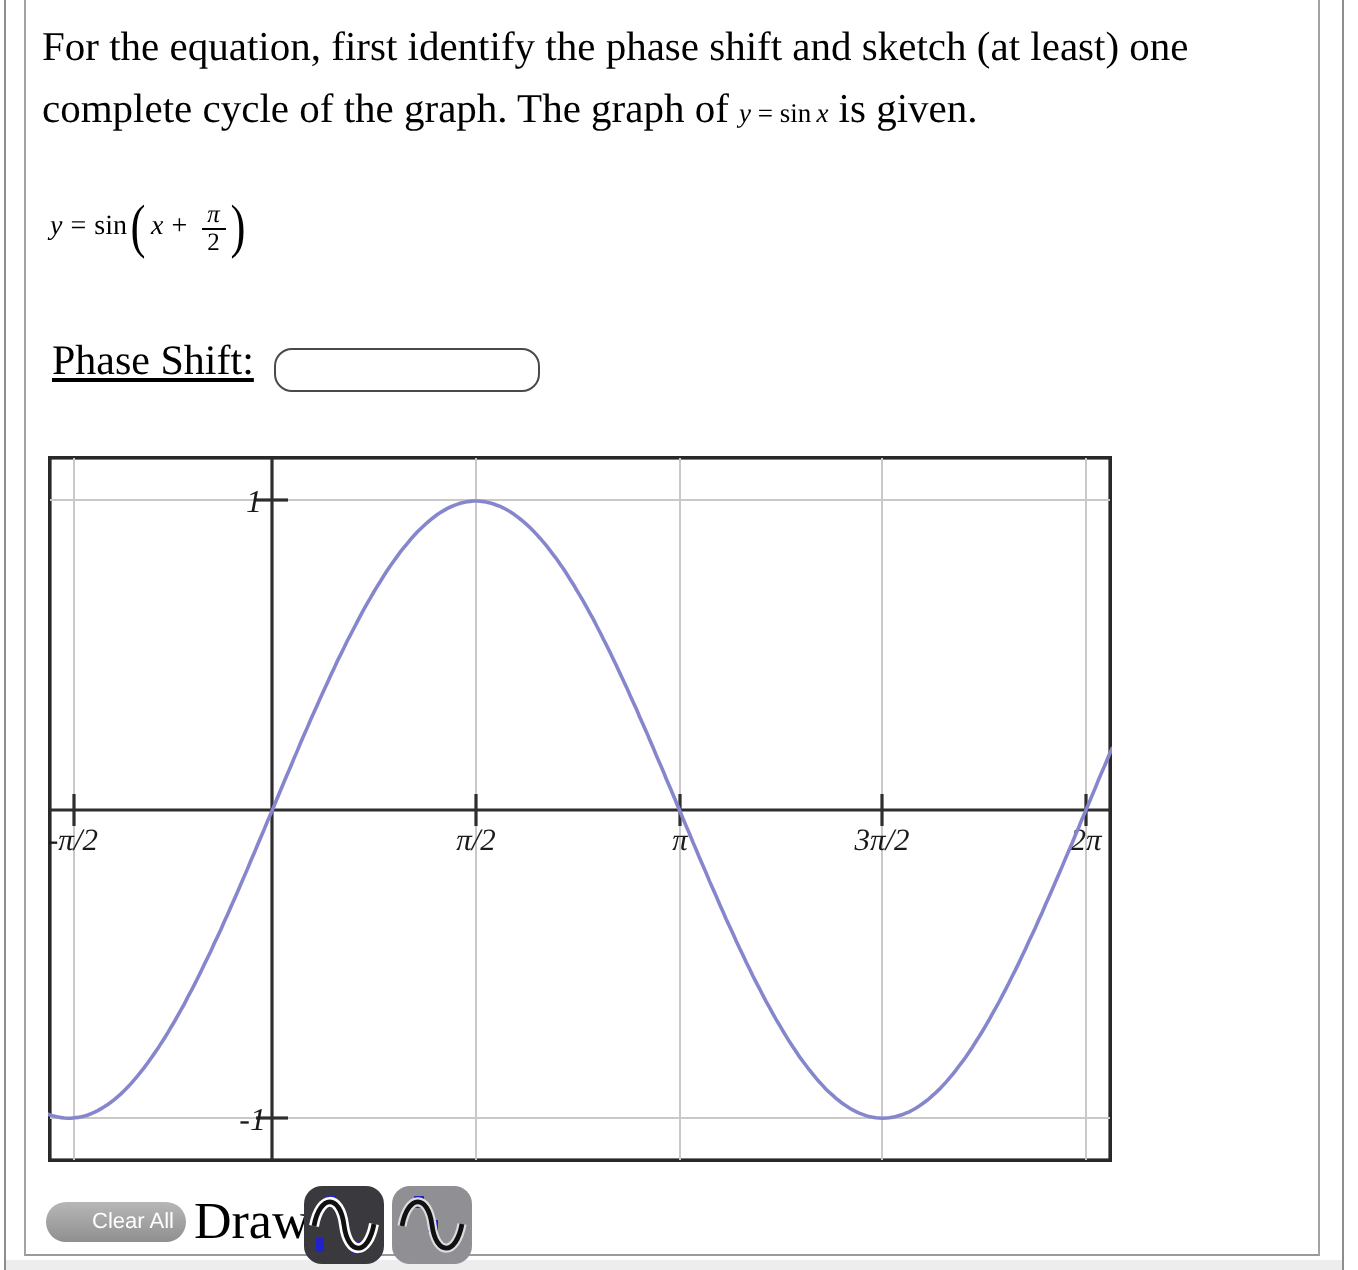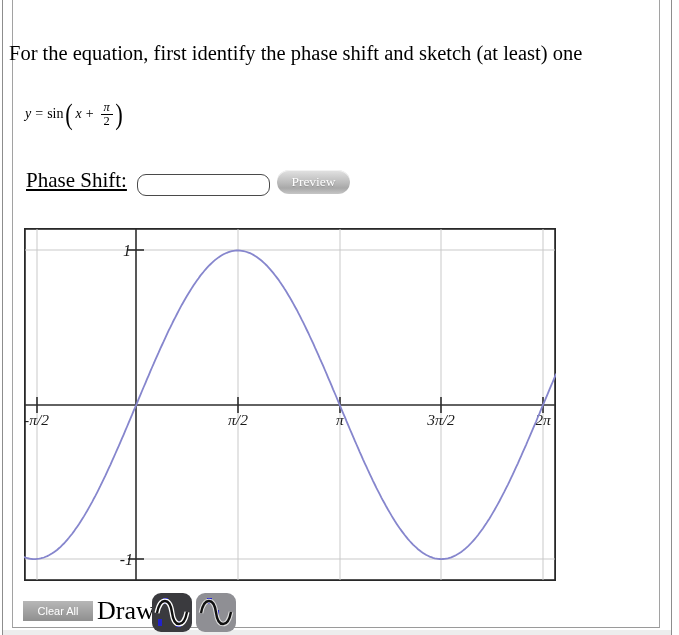--- a/index.html
+++ b/index.html
@@ -8,21 +8,21 @@
   
   .vborder{position:absolute;top:0;height:635px;width:0;}
   #outer-left{left:2px;border-left:1.5px solid #8d8d8d;}
   #outer-right{left:671px;border-left:1.5px solid #8d8d8d;}
   #container{position:absolute;left:12px;top:0;width:648px;height:628px;
              border-left:1px solid #a2a2a2;border-right:1px solid #a2a2a2;
              border-bottom:1.5px solid #9a9a9a;background:#fff;box-sizing:border-box;}
   #bottom-strip{position:absolute;left:3px;top:629.5px;width:668px;height:5.5px;background:#ededed;}
 
   
-  #problem{position:absolute;left:9px;top:9px;width:635px;font-size:20.5px;line-height:31px;margin-top:29px;}
+  #problem{position:absolute;left:21px;top:9px;width:635px;font-size:20.5px;line-height:31px;}
   #problem .line{display:block;white-space:nowrap;}
   .imath{font-style:italic;font-size:13.5px;}
   .imath .rm{font-style:normal;}
   #problem .imath{margin:0 5px;}
 
   
   #equation{position:absolute;left:25px;top:99px;display:flex;align-items:center;
             font-size:14px;font-style:italic;}
   #equation .mo{font-style:normal;margin:0 4px;}
   #equation .rm{font-style:normal;}
@@ -44,59 +44,61 @@
 
   
   #graph{position:absolute;left:24px;top:228px;}
   #graph text{font-family:"Liberation Serif","DejaVu Serif",serif;font-style:italic;fill:#1a1a1a;}
   .grid{stroke:#c9c9c9;stroke-width:1;}
   .axis{stroke:#2e2e2e;stroke-width:1.6;}
   .tick{stroke:#2e2e2e;stroke-width:1.6;}
   .plot-border{fill:#fff;stroke:#282828;stroke-width:1.8;}
 
   
-  #clear-all{position:absolute;left:23px;top:601px;width:70px;height:20px;border:none;border-radius:0;
+  #clear-all{position:absolute;left:23px;top:601px;width:70px;height:20px;border:none;border-radius:10px;
              background:linear-gradient(#b7b7b7,#8f8f8f);color:#fff;
-             font-family:"Liberation Sans",sans-serif;font-size:11px;cursor:pointer;}
+             font-family:"Liberation Sans",sans-serif;font-size:11px;cursor:pointer;text-align:right;}
   #draw-label{position:absolute;left:97px;top:596px;font-size:26px;}
   .tool-btn{position:absolute;top:593px;width:40px;height:39px;border:none;border-radius:9px;
             padding:0;cursor:pointer;}
   #tool-1{left:152px;background:#3a3a3e;}
   #tool-2{left:196px;background:#8f8f94;}
 </style>
 </head>
 <body>
 
 <div id="page">
   <div class="vborder" id="outer-left"></div>
   <div class="vborder" id="outer-right"></div>
   <div id="container"></div>
   <div id="bottom-strip"></div>
 
   <div id="problem">
     <span class="line">For the equation, first identify the phase shift and sketch (at least) one</span>
+    <span class="line">
+      <span>complete cycle of the graph. The graph of</span><span class="imath"><span>y</span> <span class="rm">=</span> <span class="rm">sin</span> <span>x</span></span><span>is given.</span>
+    </span>
   </div>
 
   <div id="equation">
     <span>y</span>
     <span class="mo">=</span>
     <span class="rm">sin</span>
     <span class="paren">(</span>
     <span>x</span>
     <span class="mo">+</span>
     <span class="frac">
       <span class="num">π</span>
       <span class="den">2</span>
     </span>
     <span class="paren">)</span>
   </div>
 
   <div id="phase-label">Phase Shift:</div>
   <input id="phase-input" type="text" value="" style="">
-  <button id="preview-btn">Preview</button>
 
   <svg id="graph" width="532" height="353" viewBox="0 0 532 353">
     <rect class="plot-border" x="0.9" y="0.9" width="530.2" height="351.2"></rect>
 
     <g>
       <line class="grid" x1="13" y1="1" x2="13" y2="352"></line>
       <line class="grid" x1="214" y1="1" x2="214" y2="352"></line>
       <line class="grid" x1="316" y1="1" x2="316" y2="352"></line>
       <line class="grid" x1="417" y1="1" x2="417" y2="352"></line>
       <line class="grid" x1="519" y1="1" x2="519" y2="352"></line>

